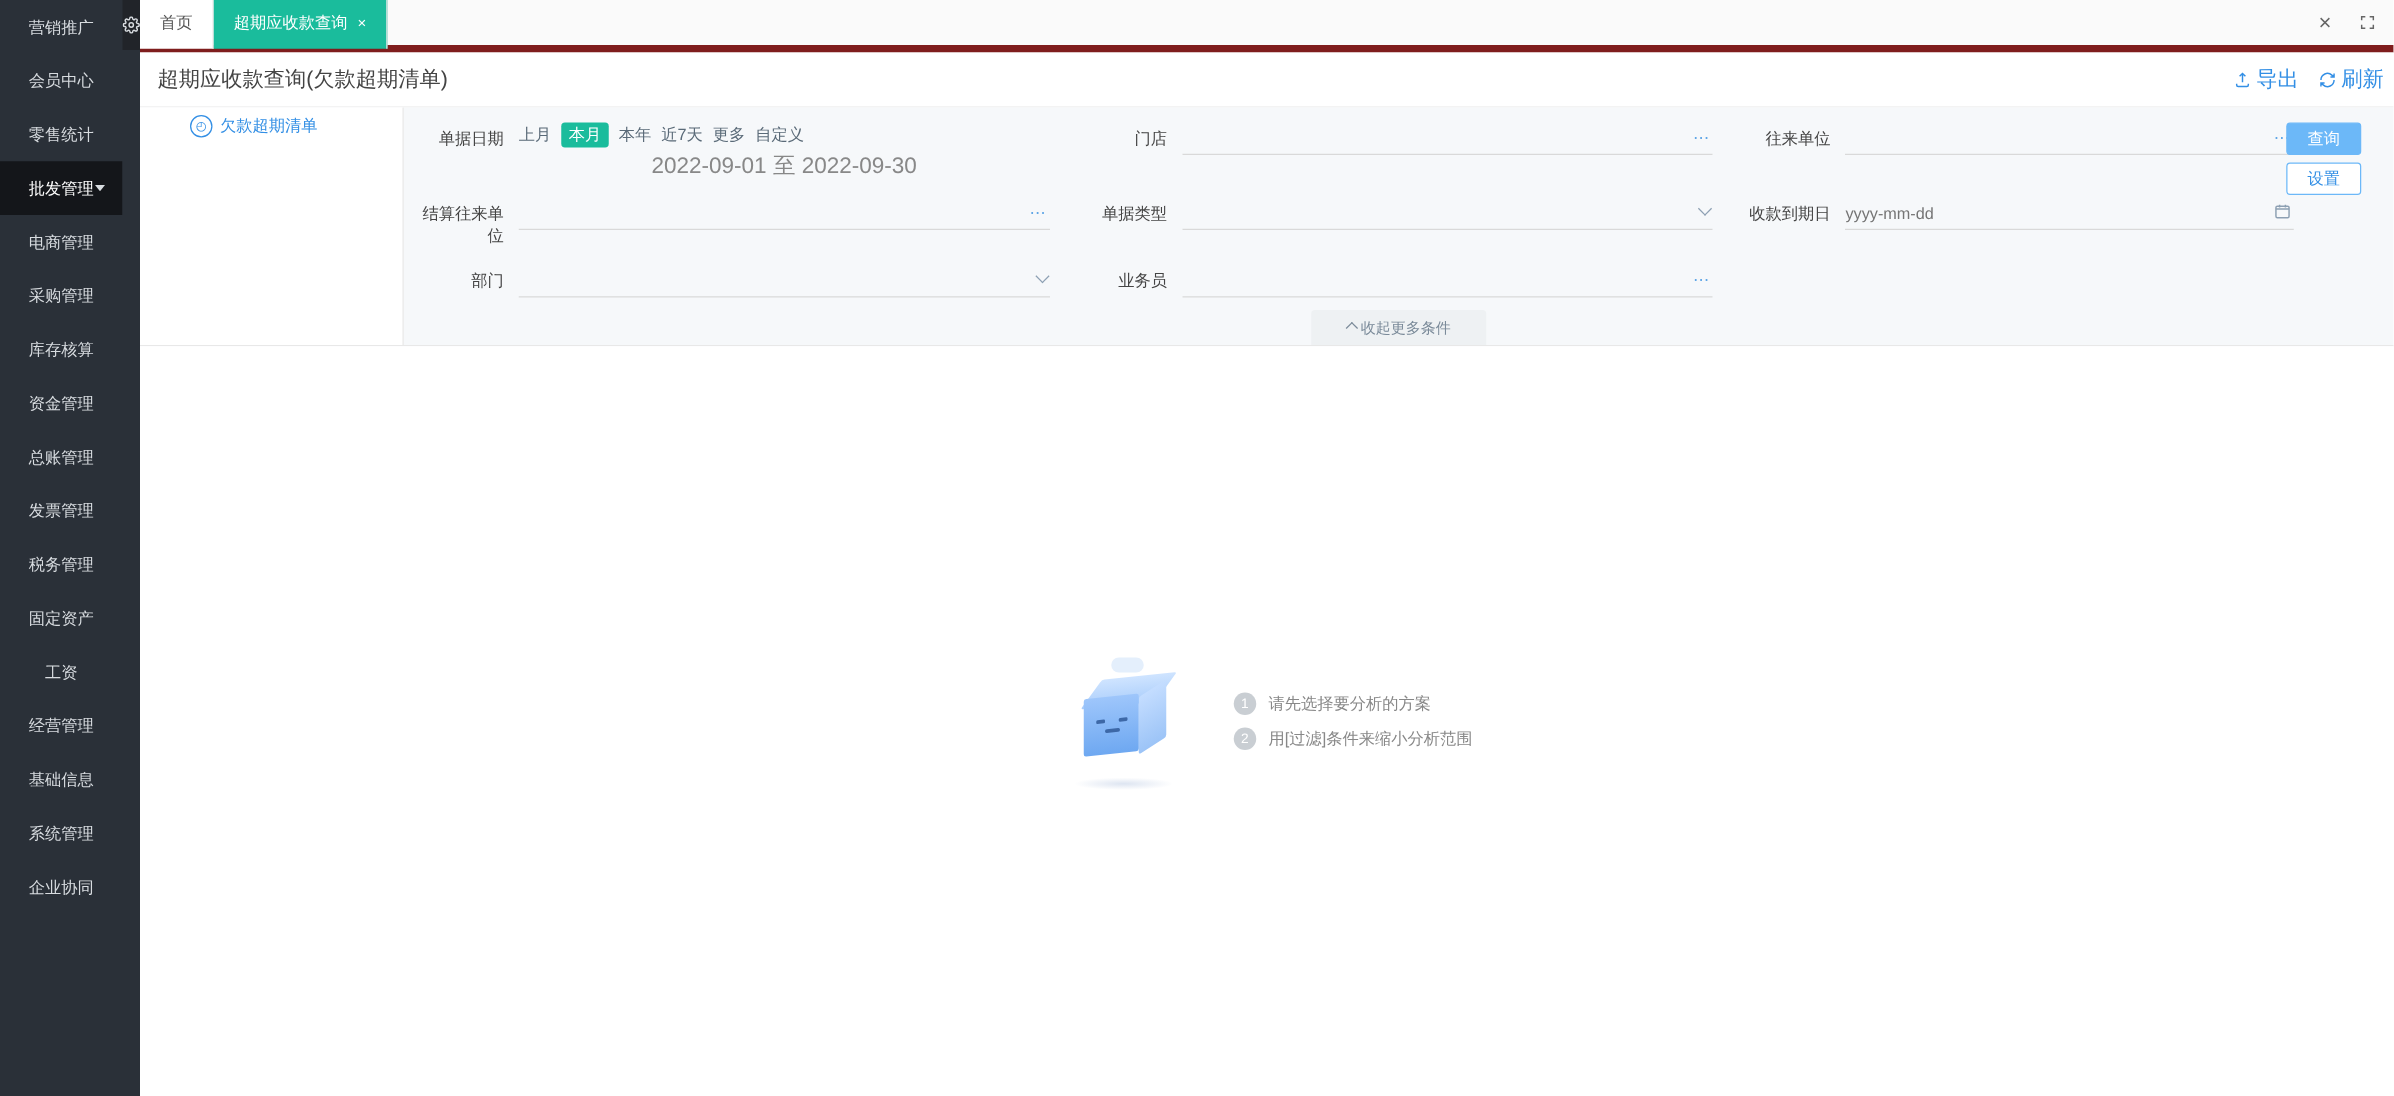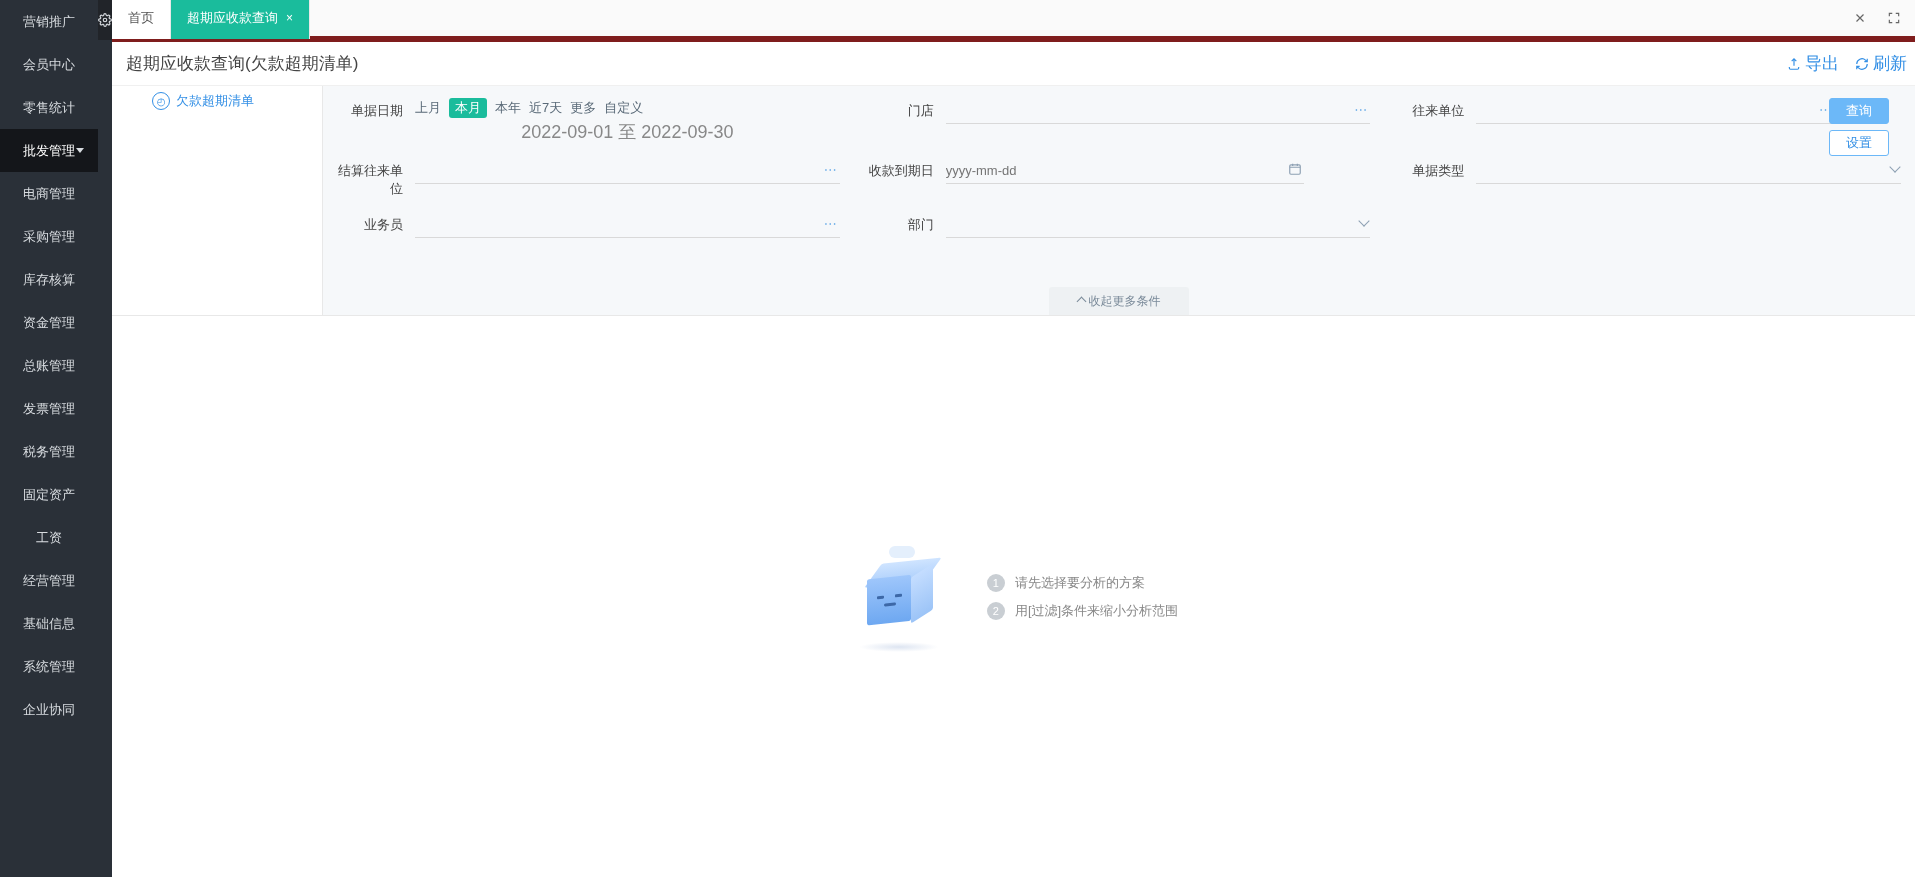--- a/index.html
+++ b/index.html
@@ -249,69 +249,69 @@
             </div>
           </div>
 
           <div class="filter-col">
             <div class="filter-label">结算往来单位</div>
             <div class="filter-control input-wrap">
               <input type="text" class="text-input" style="">
               <span class="input-suffix dots"></span>
             </div>
           </div>
+          <div class="filter-col">
+            <div class="filter-label">单据类型</div>
+            <div class="filter-control input-wrap">
+              <input type="text" class="text-input" style="">
+              <span class="input-suffix chevron-down"></span>
+            </div>
+          </div>
           <div class="filter-col" style="padding-right: 80px;">
             <div class="filter-label">收款到期日</div>
             <div class="filter-control input-wrap">
               <input type="text" class="text-input" placeholder="yyyy-mm-dd" style="">
               <span class="input-suffix">
                 <svg class="icon-svg" viewBox="0 0 24 24" stroke="#8da0b3" stroke-width="2" fill="none">
                     <rect x="3" y="5" width="18" height="16" rx="2"></rect>
                     <path d="M3 9h18M8 3v4M16 3v4"></path>
                   </svg>
               </span>
             </div>
           </div>
-          <div class="filter-col">
-            <div class="filter-label">单据类型</div>
+
+          <div class="filter-col">
+            <div class="filter-label">部门</div>
             <div class="filter-control input-wrap">
               <input type="text" class="text-input" style="">
               <span class="input-suffix chevron-down"></span>
             </div>
           </div>
-
           <div class="filter-col">
             <div class="filter-label">业务员</div>
             <div class="filter-control input-wrap">
               <input type="text" class="text-input" style="">
               <span class="input-suffix dots"></span>
-            </div>
-          </div>
-          <div class="filter-col">
-            <div class="filter-label">部门</div>
-            <div class="filter-control input-wrap">
-              <input type="text" class="text-input" style="">
-              <span class="input-suffix chevron-down"></span>
             </div>
           </div>
           <div class="filter-col"></div>
 
           <div class="filter-col action-col">
             <div class="action-buttons">
               <div class="btn btn-primary">
                   <span>查询</span>
                 </div>
               <div class="btn btn-outline">
                   <span>设置</span>
                 </div>
             </div>
           </div>
         </div>
 
-        <div style="display:flex; justify-content:center;margin-top:39px;">
+        <div style="display:flex; justify-content:center;">
           <div class="toggle-row">
             <span class="chevron-up"></span>
             <span>收起更多条件</span>
           </div>
         </div>
       </div>
     </div>
 
     <div class="content-empty">
       <div class="empty-inner">

